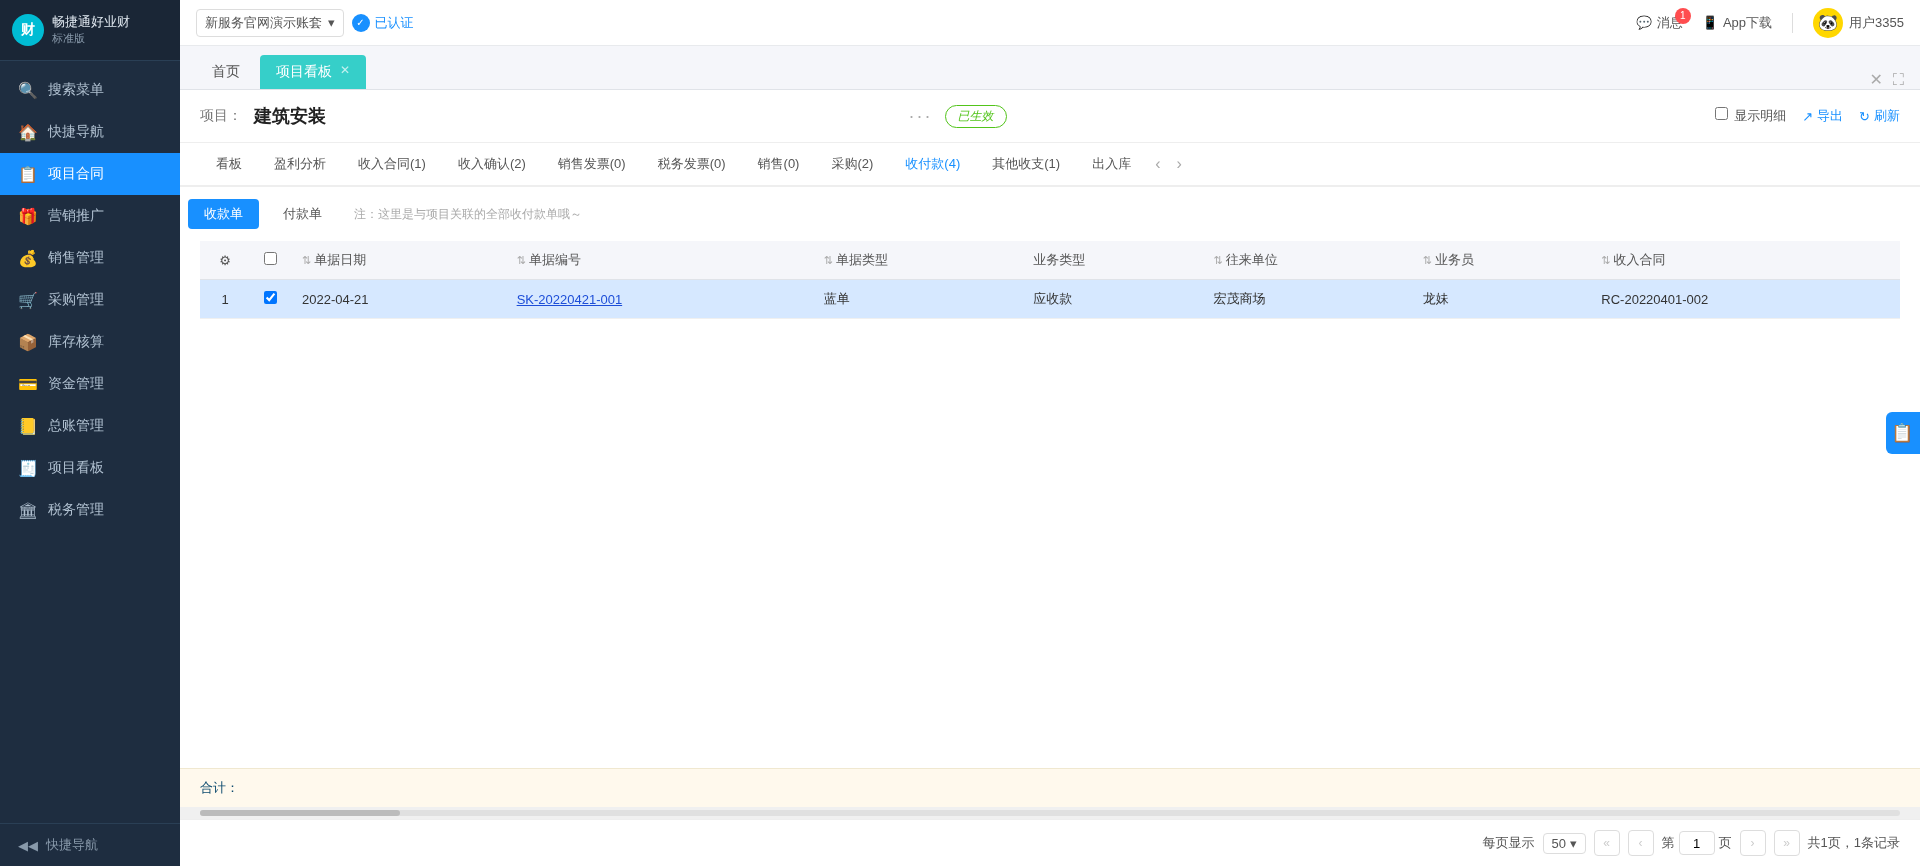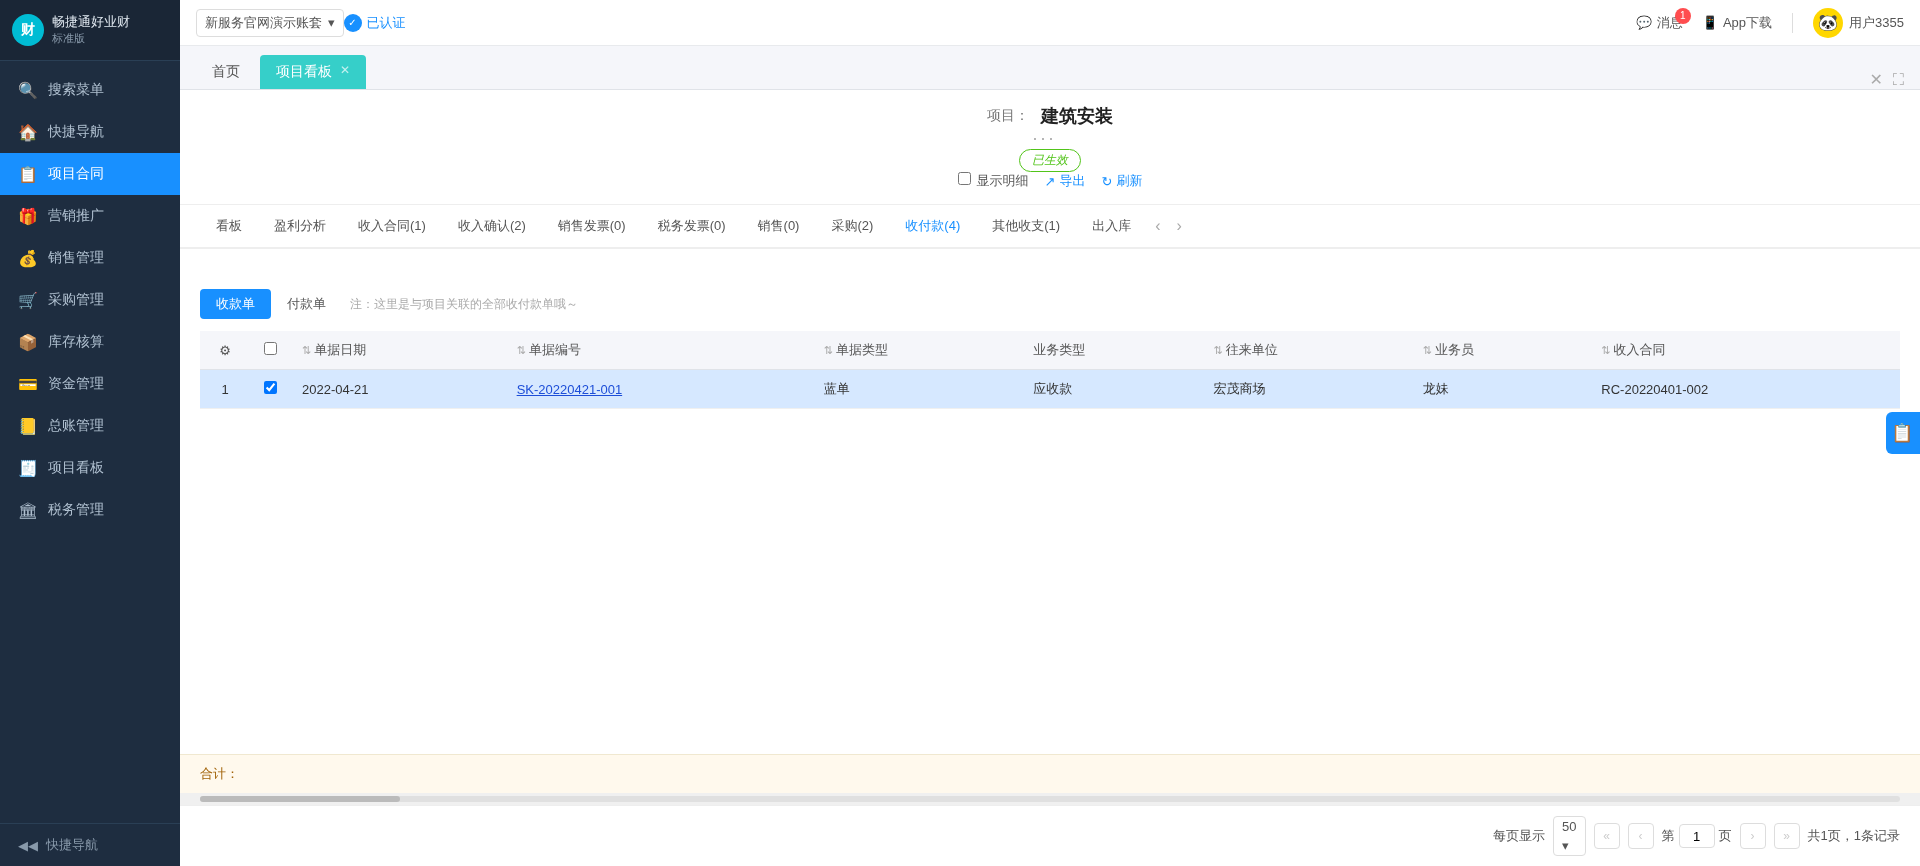--- a/index.html
+++ b/index.html
@@ -97,21 +97,21 @@
       height: 46px;
       background: white;
       display: flex;
       align-items: center;
       padding: 0 16px;
       border-bottom: 1px solid #e8eaed;
       flex-shrink: 0;
     }
     .topbar-left {
       display: flex;
-      gap: 0;
+      gap: 8px;
       flex: 1;
     }
     .topbar-demo {
       display: flex;
       align-items: center;
       gap: 6px;
       font-size: 13px;
       color: #555;
       padding: 4px 8px;
       border: 1px solid #ddd;
@@ -233,21 +233,20 @@
       overflow: hidden;
     }
 
     
     .page-header {
       padding: 14px 20px;
       display: flex;
       align-items: center;
       border-bottom: 1px solid #eee;
       flex-shrink: 0;
-      flex-direction: column;
     }
     .page-title {
       font-size: 18px;
       font-weight: bold;
       color: #222;
       flex: 1;
       display: flex;
       align-items: center;
       gap: 12px;
     }
@@ -320,23 +319,23 @@
       padding: 10px 8px;
       cursor: pointer;
       color: #aaa;
       font-size: 16px;
     }
 
     
     .inner-tabs {
       display: flex;
       align-items: center;
-      padding: 12px 20px 0;
-      flex-shrink: 0;
-      margin-top: 28px;
+      padding: 12px 8px 0;
+      gap: 8px;
+      flex-shrink: 0;
     }
     .inner-tab {
       padding: 6px 16px;
       border-radius: 4px;
       cursor: pointer;
       font-size: 13px;
       color: #555;
     }
     .inner-tab.active {
       background: #1890ff;
@@ -393,21 +392,21 @@
     }
     .col-num { width: 50px; text-align: center; }
     .col-check { width: 40px; text-align: center; }
     .col-settings { width: 40px; text-align: center; }
 
     
     .table-footer {
       background: #fff9ed;
       padding: 10px 20px;
       font-size: 13px;
-      color: #a16207;
+      color: #0c4a6e;
       border-top: 1px solid #f0e8d0;
       flex-shrink: 0;
     }
     .scrollbar-area {
       height: 12px;
       background: #f0f0f0;
       padding: 0 20px;
       display: flex;
       align-items: center;
       flex-shrink: 0;
@@ -438,21 +437,20 @@
       flex-shrink: 0;
       border-top: 1px solid #eee;
     }
     .page-size-select {
       display: flex;
       gap: 4px;
       border: 1px solid #ddd;
       border-radius: 4px;
       padding: 2px 8px;
       cursor: pointer;
-      flex-direction: column;
     }
     .page-btn {
       width: 26px;
       height: 26px;
       display: flex;
       align-items: center;
       justify-content: center;
       border: 1px solid #ddd;
       border-radius: 4px;
       cursor: pointer;

